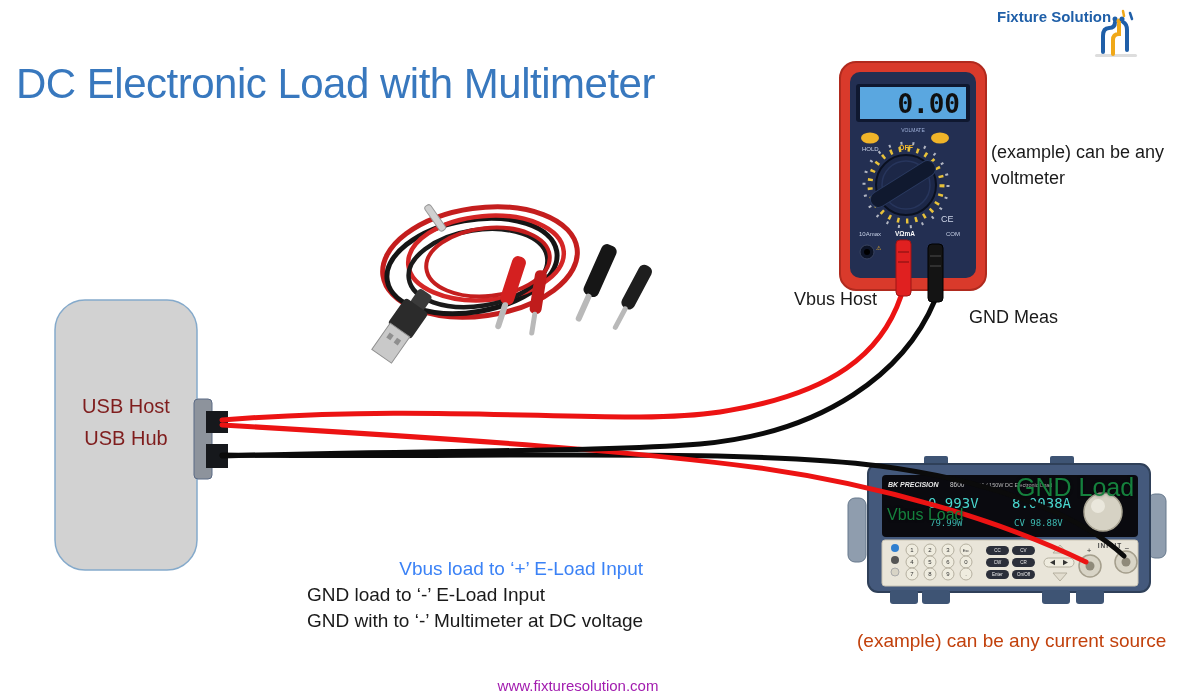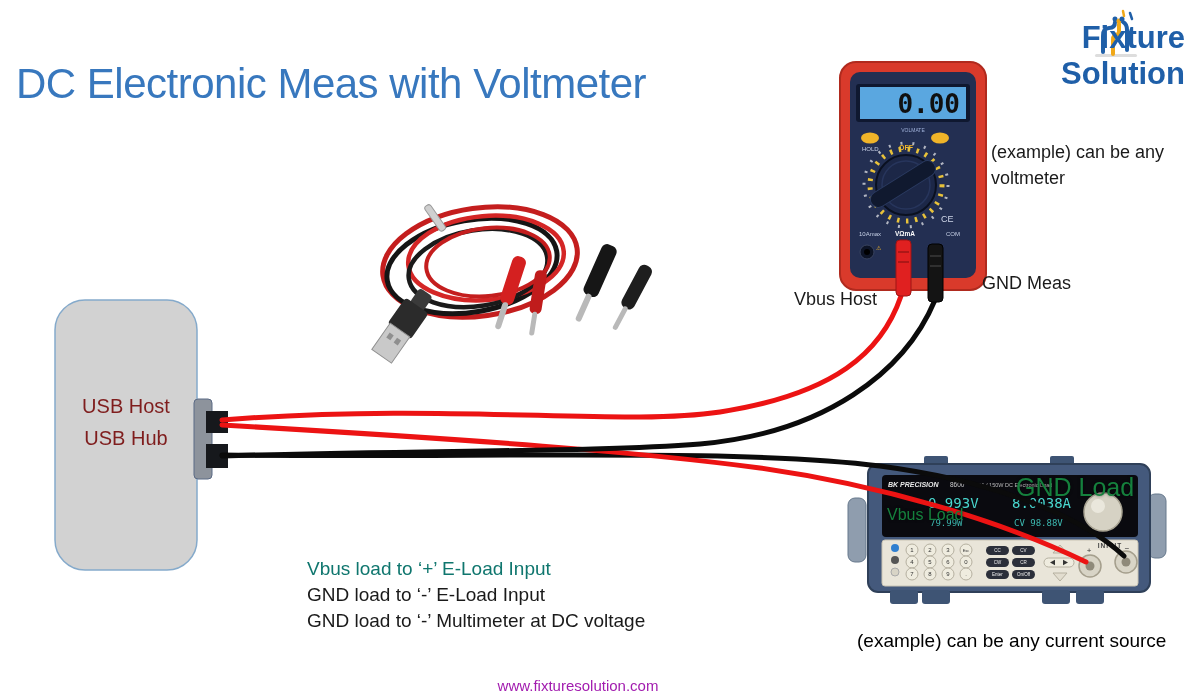--- a/index.html
+++ b/index.html
@@ -5,32 +5,32 @@
   * { margin:0; padding:0; box-sizing:border-box; }
   html,body { background:#ffffff; }
   body { font-family:"Liberation Sans", sans-serif; }
   .canvas { position:relative; width:1191px; height:700px; background:#ffffff; overflow:hidden; }
   .abs { position:absolute; }
   svg.scene { position:absolute; left:0; top:0; }
 
   .title { left:16px; top:60px; font-size:42px; font-weight:400; letter-spacing:-0.5px; color:#3878BE; }
 
   .logo { right:4px; top:8px; width:190px; text-align:center; }
-  .logo-text { font-size:31px; font-weight:bold; color:#1F5FA8; margin-top:12px; text-align:right; padding-right:2px; }
+  .logo-text { font-size:15px; font-weight:bold; color:#1F5FA8; margin-top:0; text-align:left; padding-right:2px; }
 
   .plain-label { color:#1a1a1a; font-size:18px; }
   .vbus-meas { left:794px; top:289px; }
-  .gnd-meas  { left:969px; top:273px;margin-left:13px; }
+  .gnd-meas  { left:969px; top:307px; }
   .example-voltmeter { left:991px; top:139px; width:185px; font-size:18px; line-height:1.45; color:#1a1a1a; }
-  .example-current  { left:857px; top:630px; font-size:19px; color:#000000; white-space:nowrap; }
+  .example-current  { left:857px; top:630px; font-size:19px; color:#c2410c; white-space:nowrap; }
 
   .usb-host-label { left:55px; top:390px; width:142px; text-align:center; color:#7f1d1d; font-size:20px; line-height:1.6; }
 
   .annotations { left:307px; top:556px; font-size:19px; line-height:26px; white-space:nowrap; }
-  .ann-red   { color:#0f766e; }
+  .ann-red   { color:#3b82f6;text-align:right; }
   .ann-black { color:#1A1A1A; }
 
   .device-label { color:#15803d; text-shadow:0 0 3px rgba(0,0,0,.55); white-space:nowrap; }
   .vbus-load { left:887px; top:506px; font-size:16px; }
   .gnd-load  { left:1016px; top:473px; font-size:25px; }
 
   .footer-url { left:578px; top:677px; transform:translateX(-50%); font-size:15px; font-weight:500; color:#a21caf; }
 
   .seg { font-family:"DejaVu Sans Mono", monospace; }
 </style>
@@ -232,21 +232,21 @@
       <circle cx="22" cy="9" r="2.5" fill="#1F5FA8"></circle>
       <path d="M20 44 L20 30 Q20 24 26 24 L26 14" stroke="#F0A818" stroke-width="4" fill="none" stroke-linecap="round"></path>
       <circle cx="26" cy="11" r="2.5" fill="#F0A818"></circle>
       <path d="M34 40 L34 20 Q34 14 30 12" stroke="#1F5FA8" stroke-width="4" fill="none" stroke-linecap="round"></path>
       <circle cx="29" cy="9" r="2.5" fill="#1F5FA8"></circle>
       <line x1="37" y1="3" x2="39" y2="9" stroke="#1F5FA8" stroke-width="2.5" stroke-linecap="round"></line>
       <line x1="30" y1="1" x2="31" y2="6" stroke="#F0A818" stroke-width="2.5" stroke-linecap="round"></line>
     </g>
   </svg>
 
-  <div class="abs title">DC Electronic Meas with Voltmeter</div>
+  <div class="abs title">DC Electronic Load with Multimeter</div>
 
   <div class="abs logo">
     <div class="logo-text">Fixture Solution</div>
   </div>
 
   <div class="abs example-voltmeter">(example) can be any voltmeter</div>
 
   <div class="abs plain-label vbus-meas">Vbus Host</div>
   <div class="abs plain-label gnd-meas">GND Meas</div>
 
@@ -254,20 +254,20 @@
     <div>USB Host</div>
     <div>USB Hub</div>
   </div>
 
   <div class="abs device-label vbus-load">Vbus Load</div>
   <div class="abs device-label gnd-load">GND Load</div>
 
   <div class="abs annotations">
     <div class="ann-red">Vbus load to ‘+’ E-Load Input</div>
     <div class="ann-black">GND load to ‘-’ E-Load Input</div>
-    <div class="ann-black">GND load to ‘-’ Multimeter at DC voltage</div>
+    <div class="ann-black">GND with to ‘-’ Multimeter at DC voltage</div>
   </div>
 
   <div class="abs example-current">(example) can be any current source</div>
 
   <div class="abs footer-url">www.fixturesolution.com</div>
 
 </div>
 
 </body></html>

